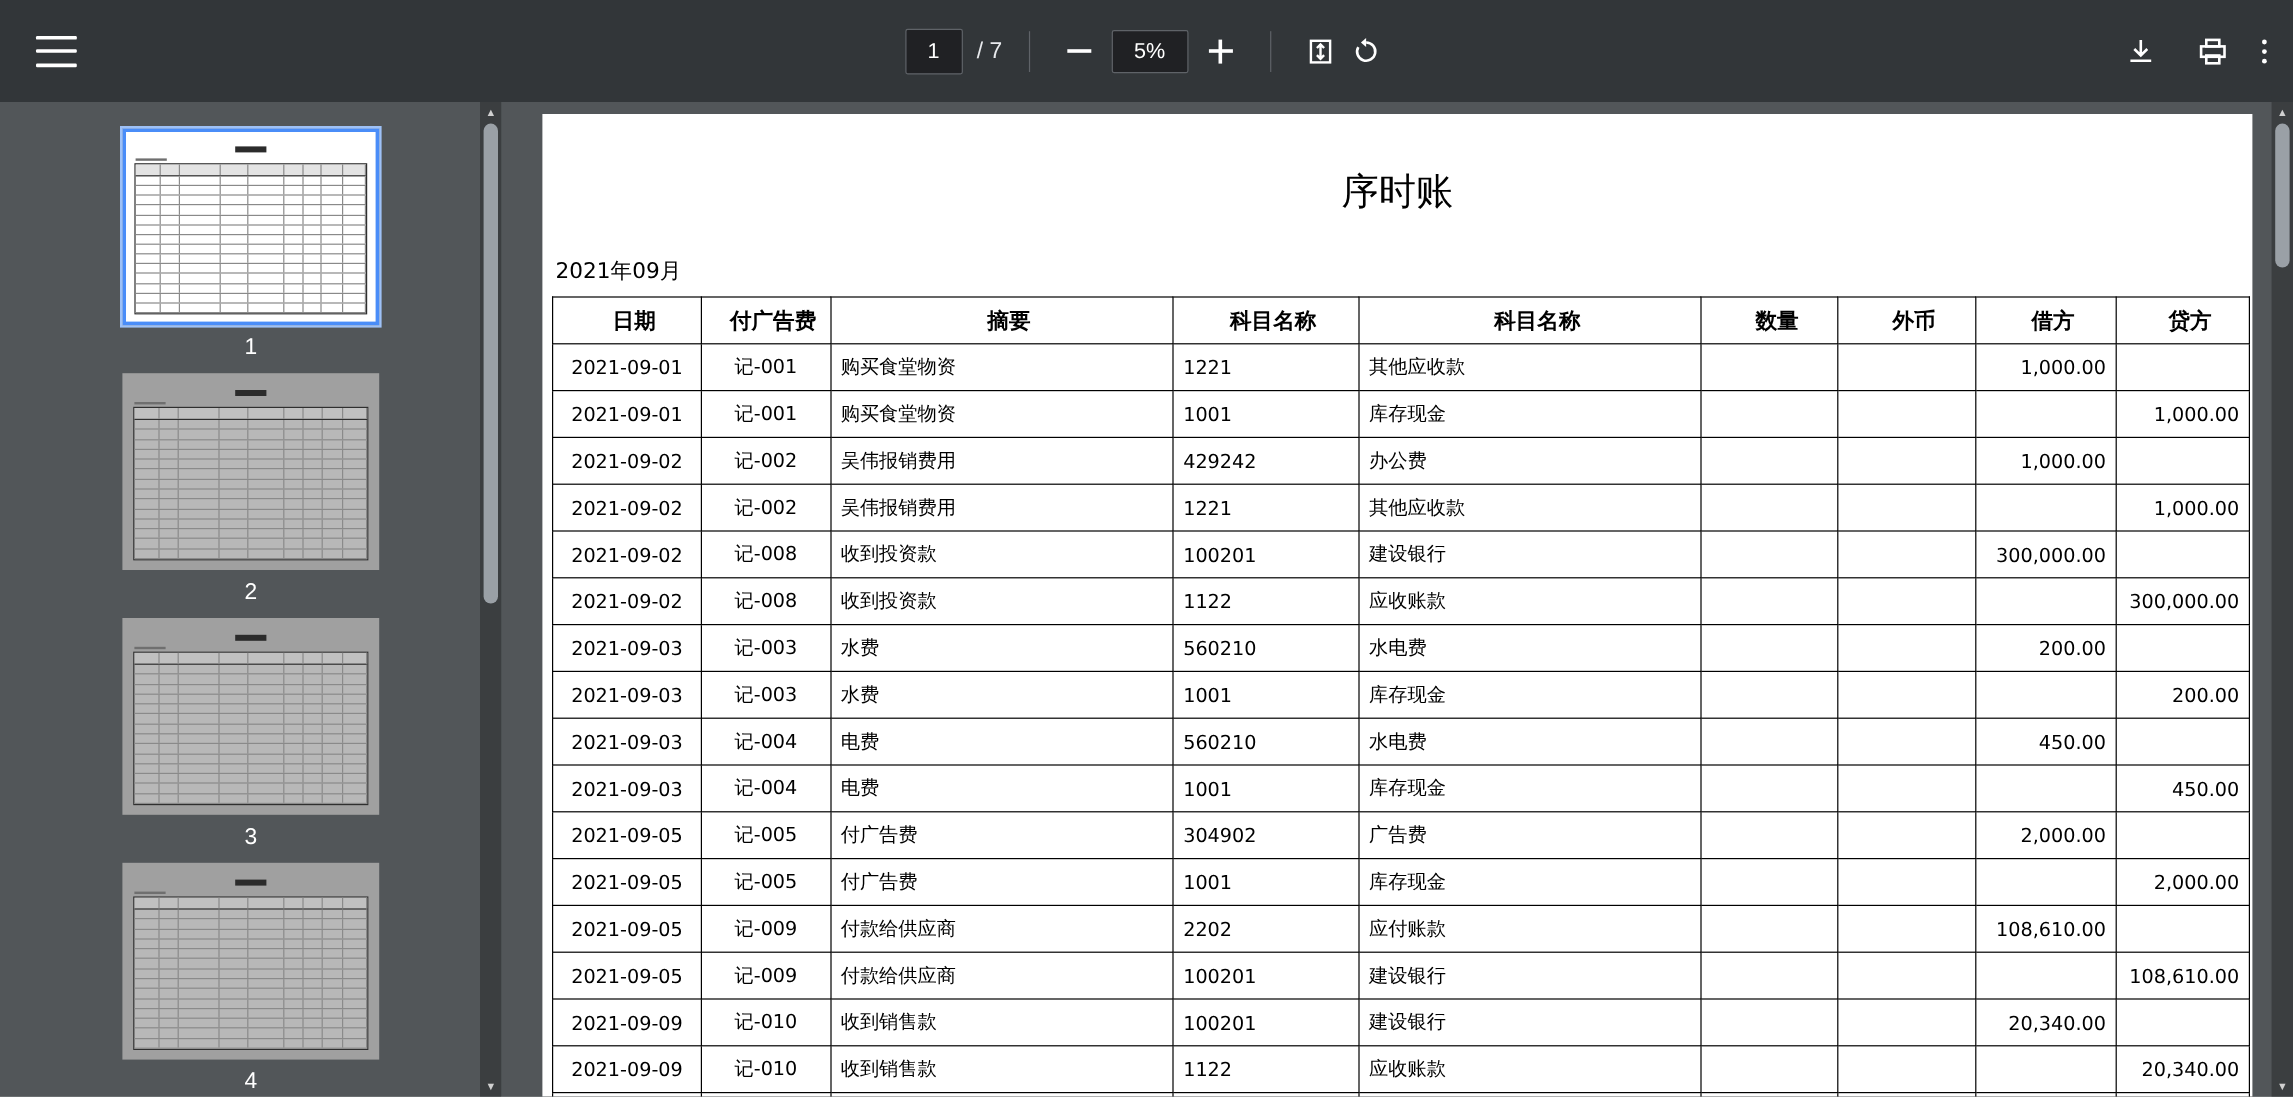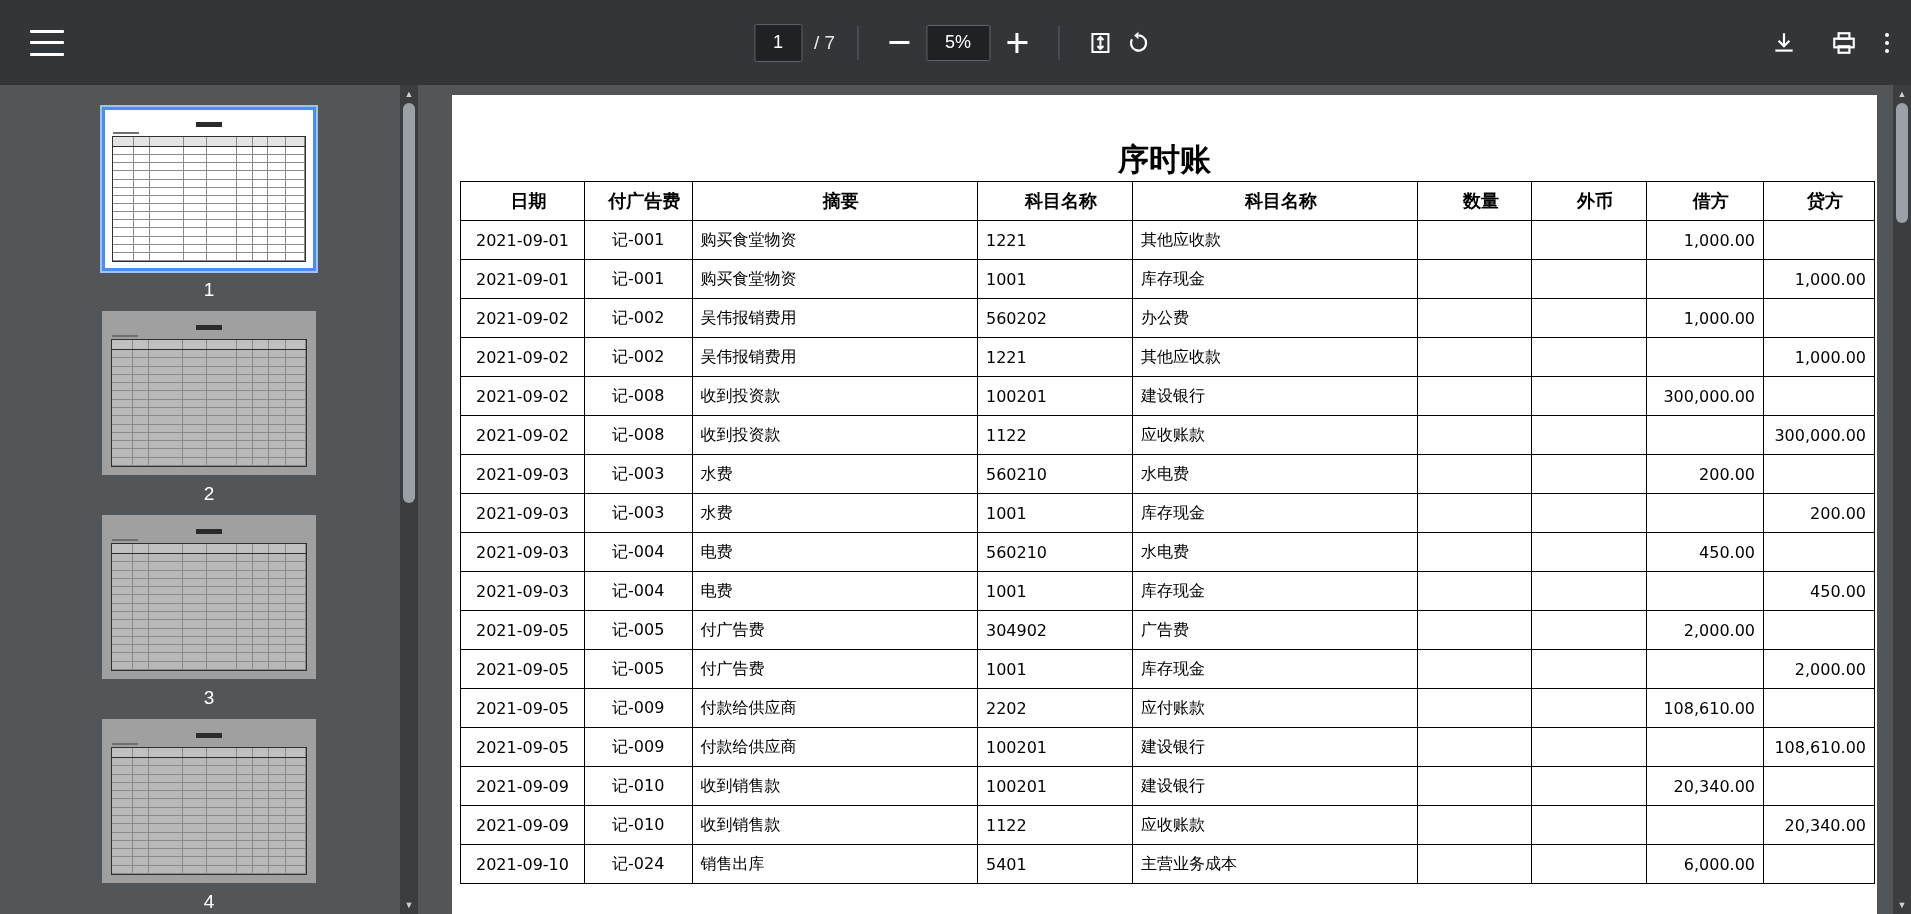--- a/index.html
+++ b/index.html
@@ -263,21 +263,21 @@
     background: #ffffff;
     width: 1425px;
     margin-top: 10px;
     padding: 0 0 0 0;
     box-sizing: border-box;
     position: relative;
   }
   .page-doc-title {
     text-align: center;
     font-size: 31px;
-    font-weight: bold;
+    font-weight: normal;
     color: #000;
     margin-top: 44px;
     font-family: "DejaVu Sans", sans-serif;
   }
   .period {
     margin: 33px 0 9px 11px;
     font-size: 18px;
     color: #000;
     font-family: "DejaVu Sans", sans-serif;
   }
@@ -1107,20 +1107,21 @@
     <div class="sidebar-scroll">
       <div class="arrow-up">▲</div>
       <div class="sidebar-thumb-bar"></div>
       <div class="arrow-dn">▼</div>
     </div>
   </div>
 
   <div class="viewer">
     <div class="page">
       <div class="page-doc-title">序时账</div>
+      <div class="period">2021年09月</div>
       <table class="ledger">
         <thead>
           <tr id="head-row">
               <th style="width: 7.6%;">日期</th>
               <th style="width: 6.6%;">付广告费</th>
               <th style="width: 17.5%;">摘要</th>
               <th style="width: 9.5%;">科目名称</th>
               <th style="width: 17.5%;">科目名称</th>
               <th style="width: 7%;">数量</th>
               <th style="width: 7%;">外币</th>
@@ -1148,21 +1149,21 @@
               <td class="l">库存现金</td>
               <td class="c"></td>
               <td class="c"></td>
               <td class="r"></td>
               <td class="r">1,000.00</td>
             </tr>
             <tr>
               <td class="c">2021-09-02</td>
               <td class="c">记-002</td>
               <td class="l">吴伟报销费用</td>
-              <td class="l">560202</td>
+              <td class="l">429242</td>
               <td class="l">办公费</td>
               <td class="c"></td>
               <td class="c"></td>
               <td class="r">1,000.00</td>
               <td class="r"></td>
             </tr>
             <tr>
               <td class="c">2021-09-02</td>
               <td class="c">记-002</td>
               <td class="l">吴伟报销费用</td>

